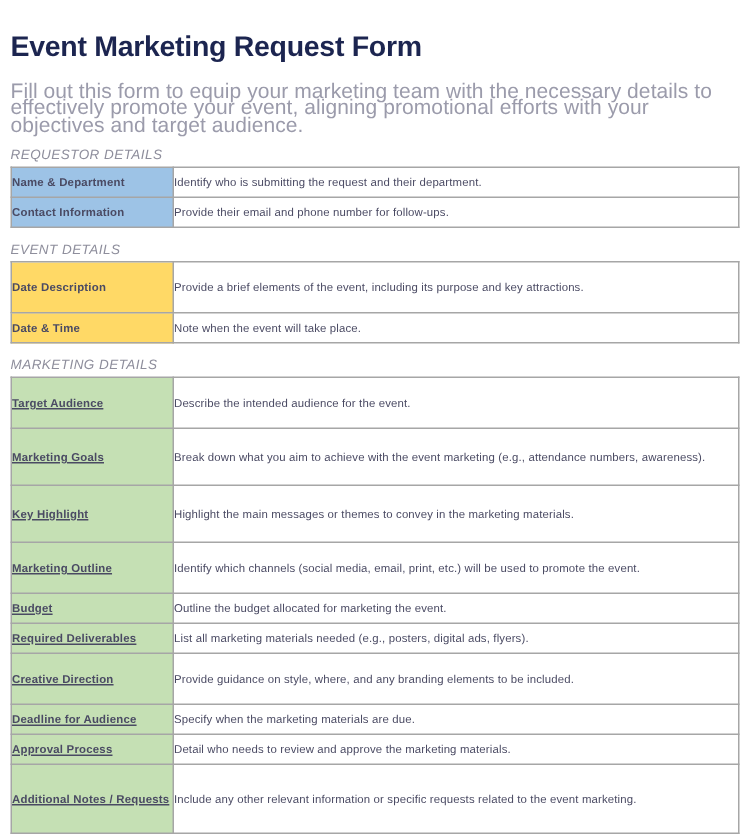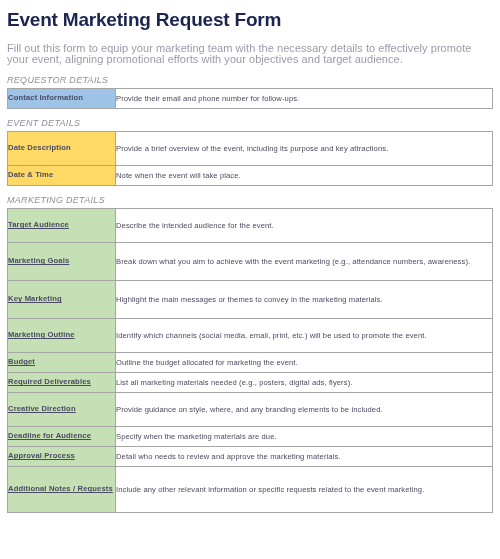--- a/index.html
+++ b/index.html
@@ -8,34 +8,34 @@
     padding: 0;
     width: 500px;
     height: 559px;
     background: #ffffff;
     font-family: "Liberation Sans", sans-serif;
     overflow: hidden;
   }
   .page {
     width: 490px;
     height: 559px;
-    padding: 8px 8px 0 6px;
+    padding: 20px 8px 0 6px;
     background: #ffffff;
     position: relative;
   }
   .title {
     font-size: 19px;
     font-weight: bold;
     color: #1c2550;
     letter-spacing: -0.2px;
     line-height: 22px;
     margin: 1px 0 2px 1px;
   }
   .intro {
-    font-size: 11px;
+    font-size: 14px;
     color: #9b9bab;
     line-height: 11.4px;
     margin: 12px 0 0 1px;
     max-width: 470px;
     letter-spacing: 0.05px;
   }
   .section-head {
     font-size: 9px;
     color: #8e8e9c;
     letter-spacing: 0.3px;
@@ -87,53 +87,57 @@
 
 <div class="page">
 
   <div class="title">Event Marketing Request Form</div>
   <div class="intro">Fill out this form to equip your marketing team with the necessary details to effectively promote your event, aligning promotional efforts with your objectives and target audience.</div>
 
   <div class="section-head">REQUESTOR DETAILS</div>
   <table class="form-table">
     <tbody>
       <tr>
+        <td class="label-cell blue r-sm">Name &amp; Department</td>
+        <td class="desc-cell r-sm">Identify who is submitting the request and their department.</td>
+      </tr>
+      <tr>
         <td class="label-cell blue r-sm">Contact Information</td>
         <td class="desc-cell r-sm">Provide their email and phone number for follow-ups.</td>
       </tr>
     </tbody>
   </table>
 
   <div class="section-head">EVENT DETAILS</div>
   <table class="form-table">
     <tbody>
       <tr>
         <td class="label-cell yellow r-md">Date Description</td>
-        <td class="desc-cell r-md">Provide a brief overview of the event, including its purpose and key attractions.</td>
+        <td class="desc-cell r-md">Provide a brief elements of the event, including its purpose and key attractions.</td>
       </tr>
       <tr>
         <td class="label-cell yellow r-sm">Date &amp; Time</td>
         <td class="desc-cell r-sm">Note when the event will take place.</td>
       </tr>
     </tbody>
   </table>
 
   <div class="section-head">MARKETING DETAILS</div>
   <table class="form-table">
     <tbody>
       <tr>
         <td class="label-cell green r-md">Target Audience</td>
         <td class="desc-cell r-md">Describe the intended audience for the event.</td>
       </tr>
       <tr>
         <td class="label-cell green r-lg">Marketing Goals</td>
         <td class="desc-cell r-lg">Break down what you aim to achieve with the event marketing (e.g., attendance numbers, awareness).</td>
       </tr>
       <tr>
-        <td class="label-cell green r-lg">Key Marketing</td>
+        <td class="label-cell green r-lg">Key Highlight</td>
         <td class="desc-cell r-lg">Highlight the main messages or themes to convey in the marketing materials.</td>
       </tr>
       <tr>
         <td class="label-cell green r-md">Marketing Outline</td>
         <td class="desc-cell r-md">Identify which channels (social media, email, print, etc.) will be used to promote the event.</td>
       </tr>
       <tr>
         <td class="label-cell green r-sm">Budget</td>
         <td class="desc-cell r-sm">Outline the budget allocated for marketing the event.</td>
       </tr>

